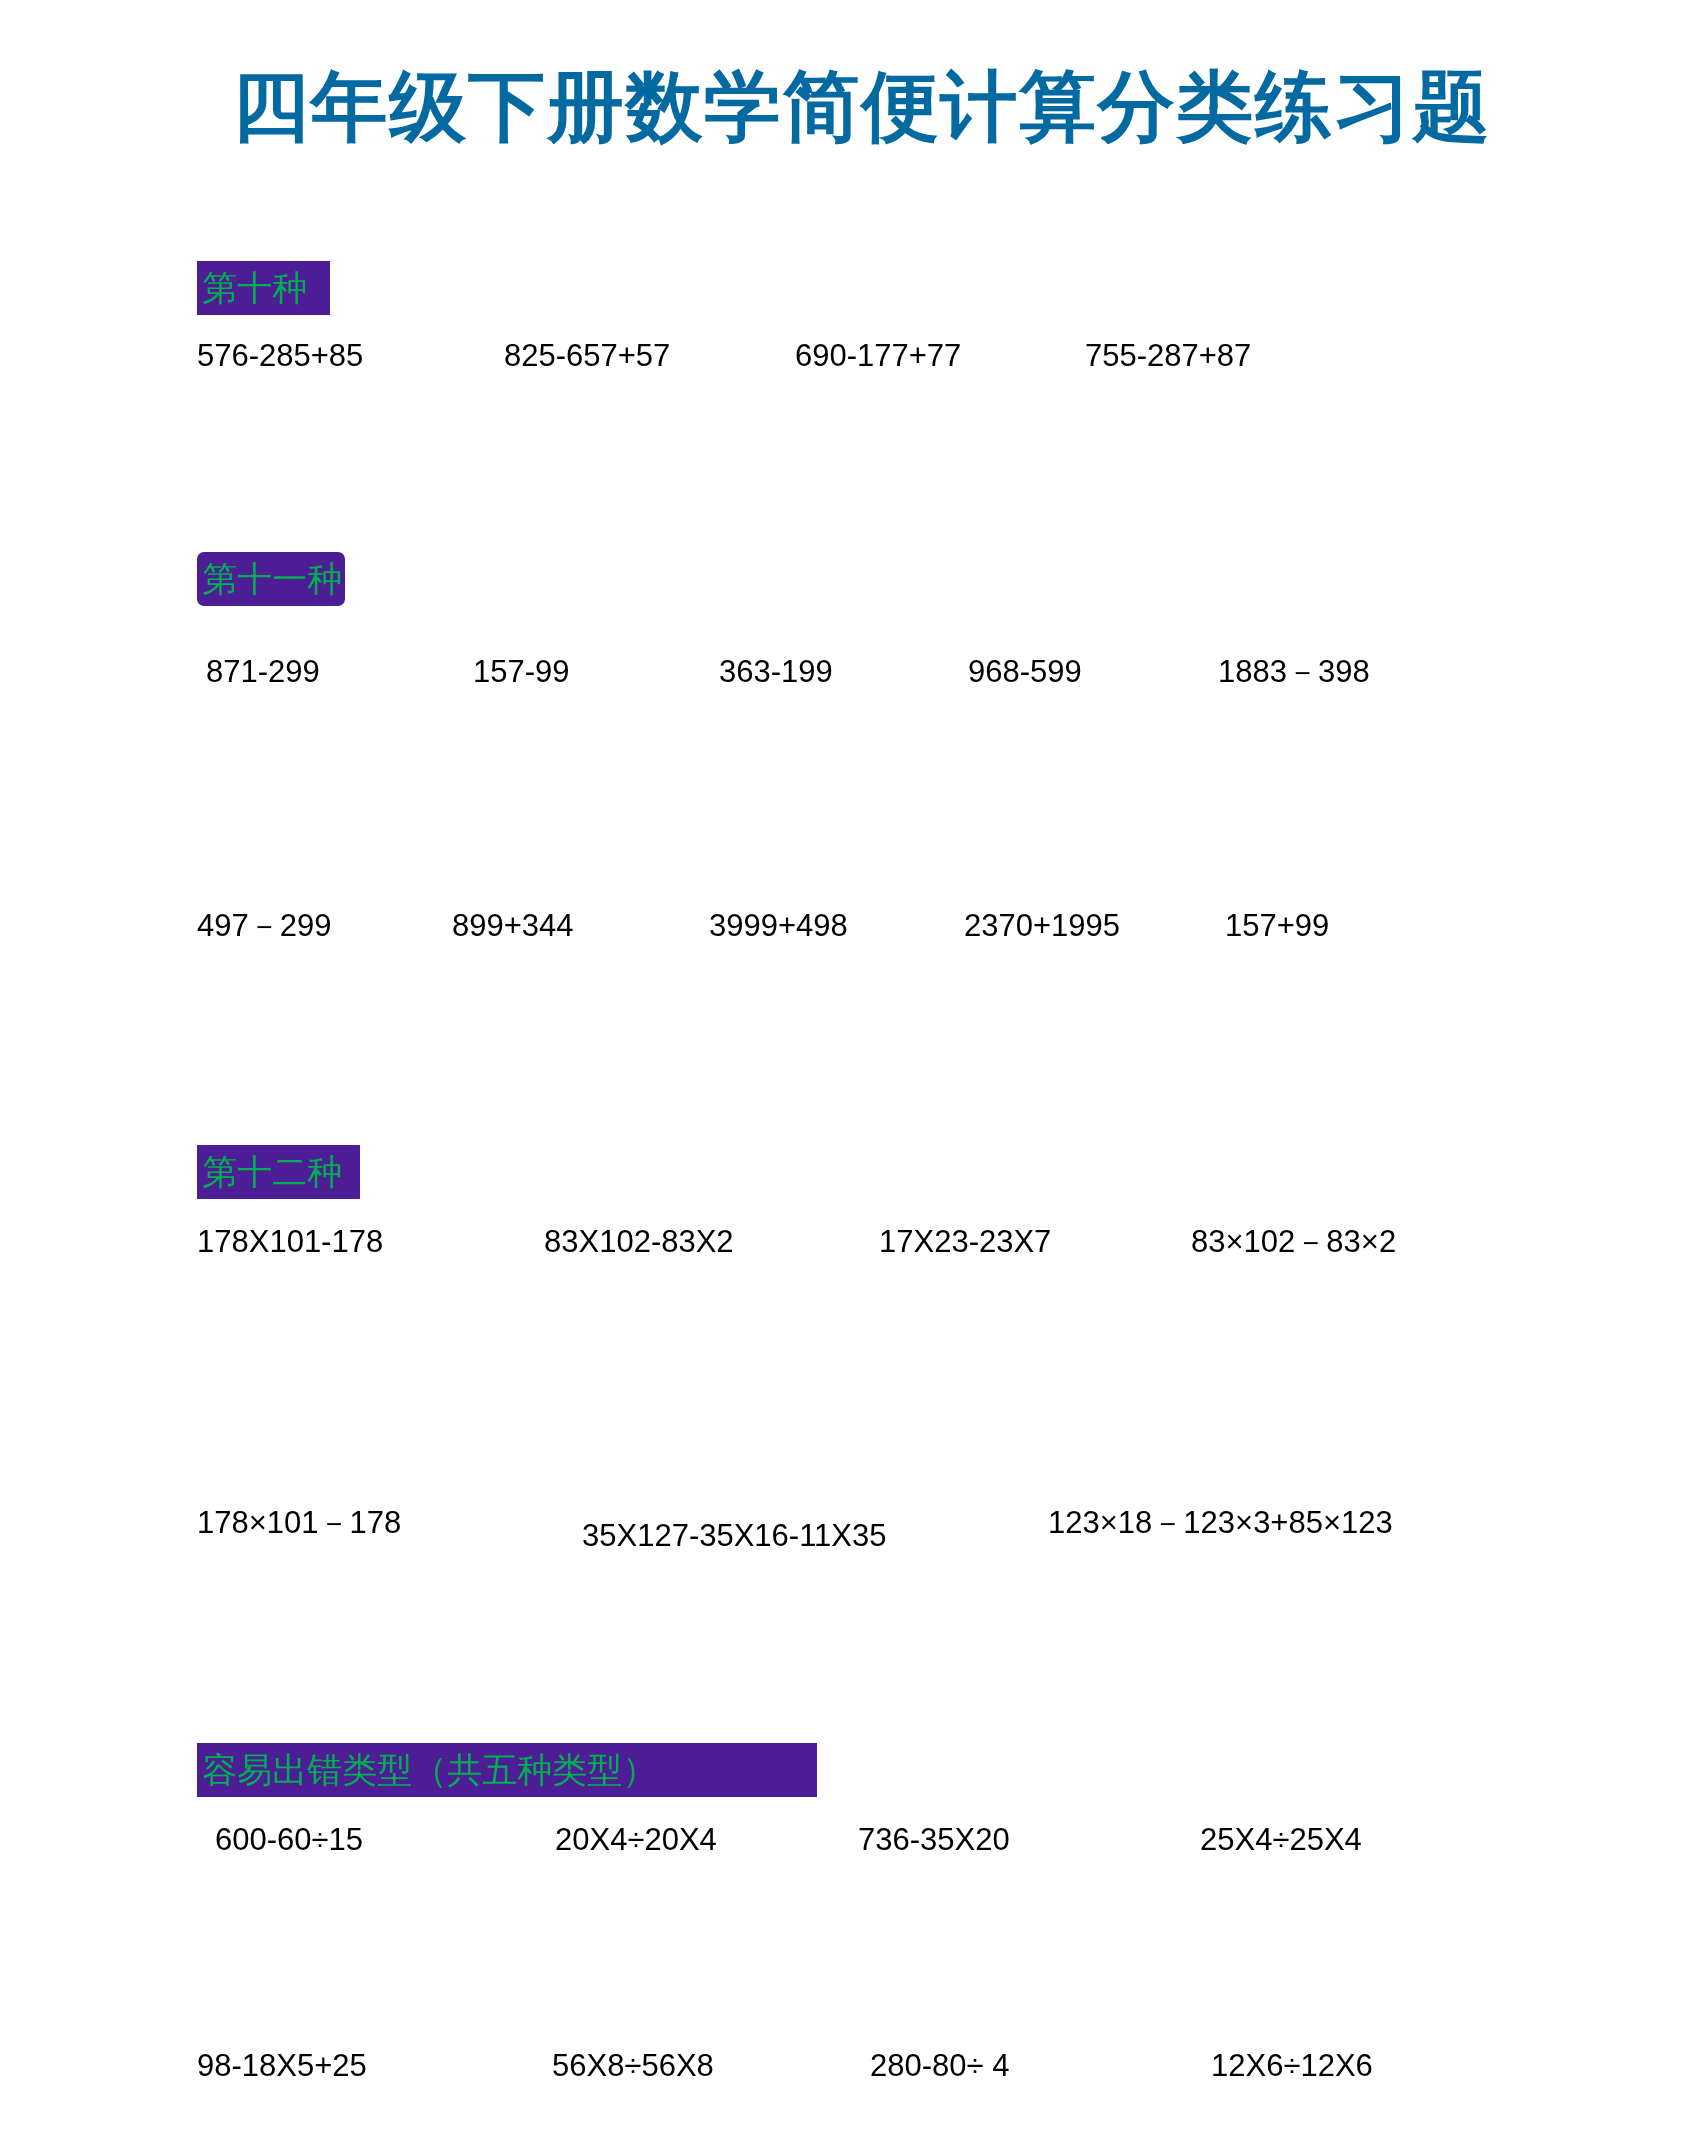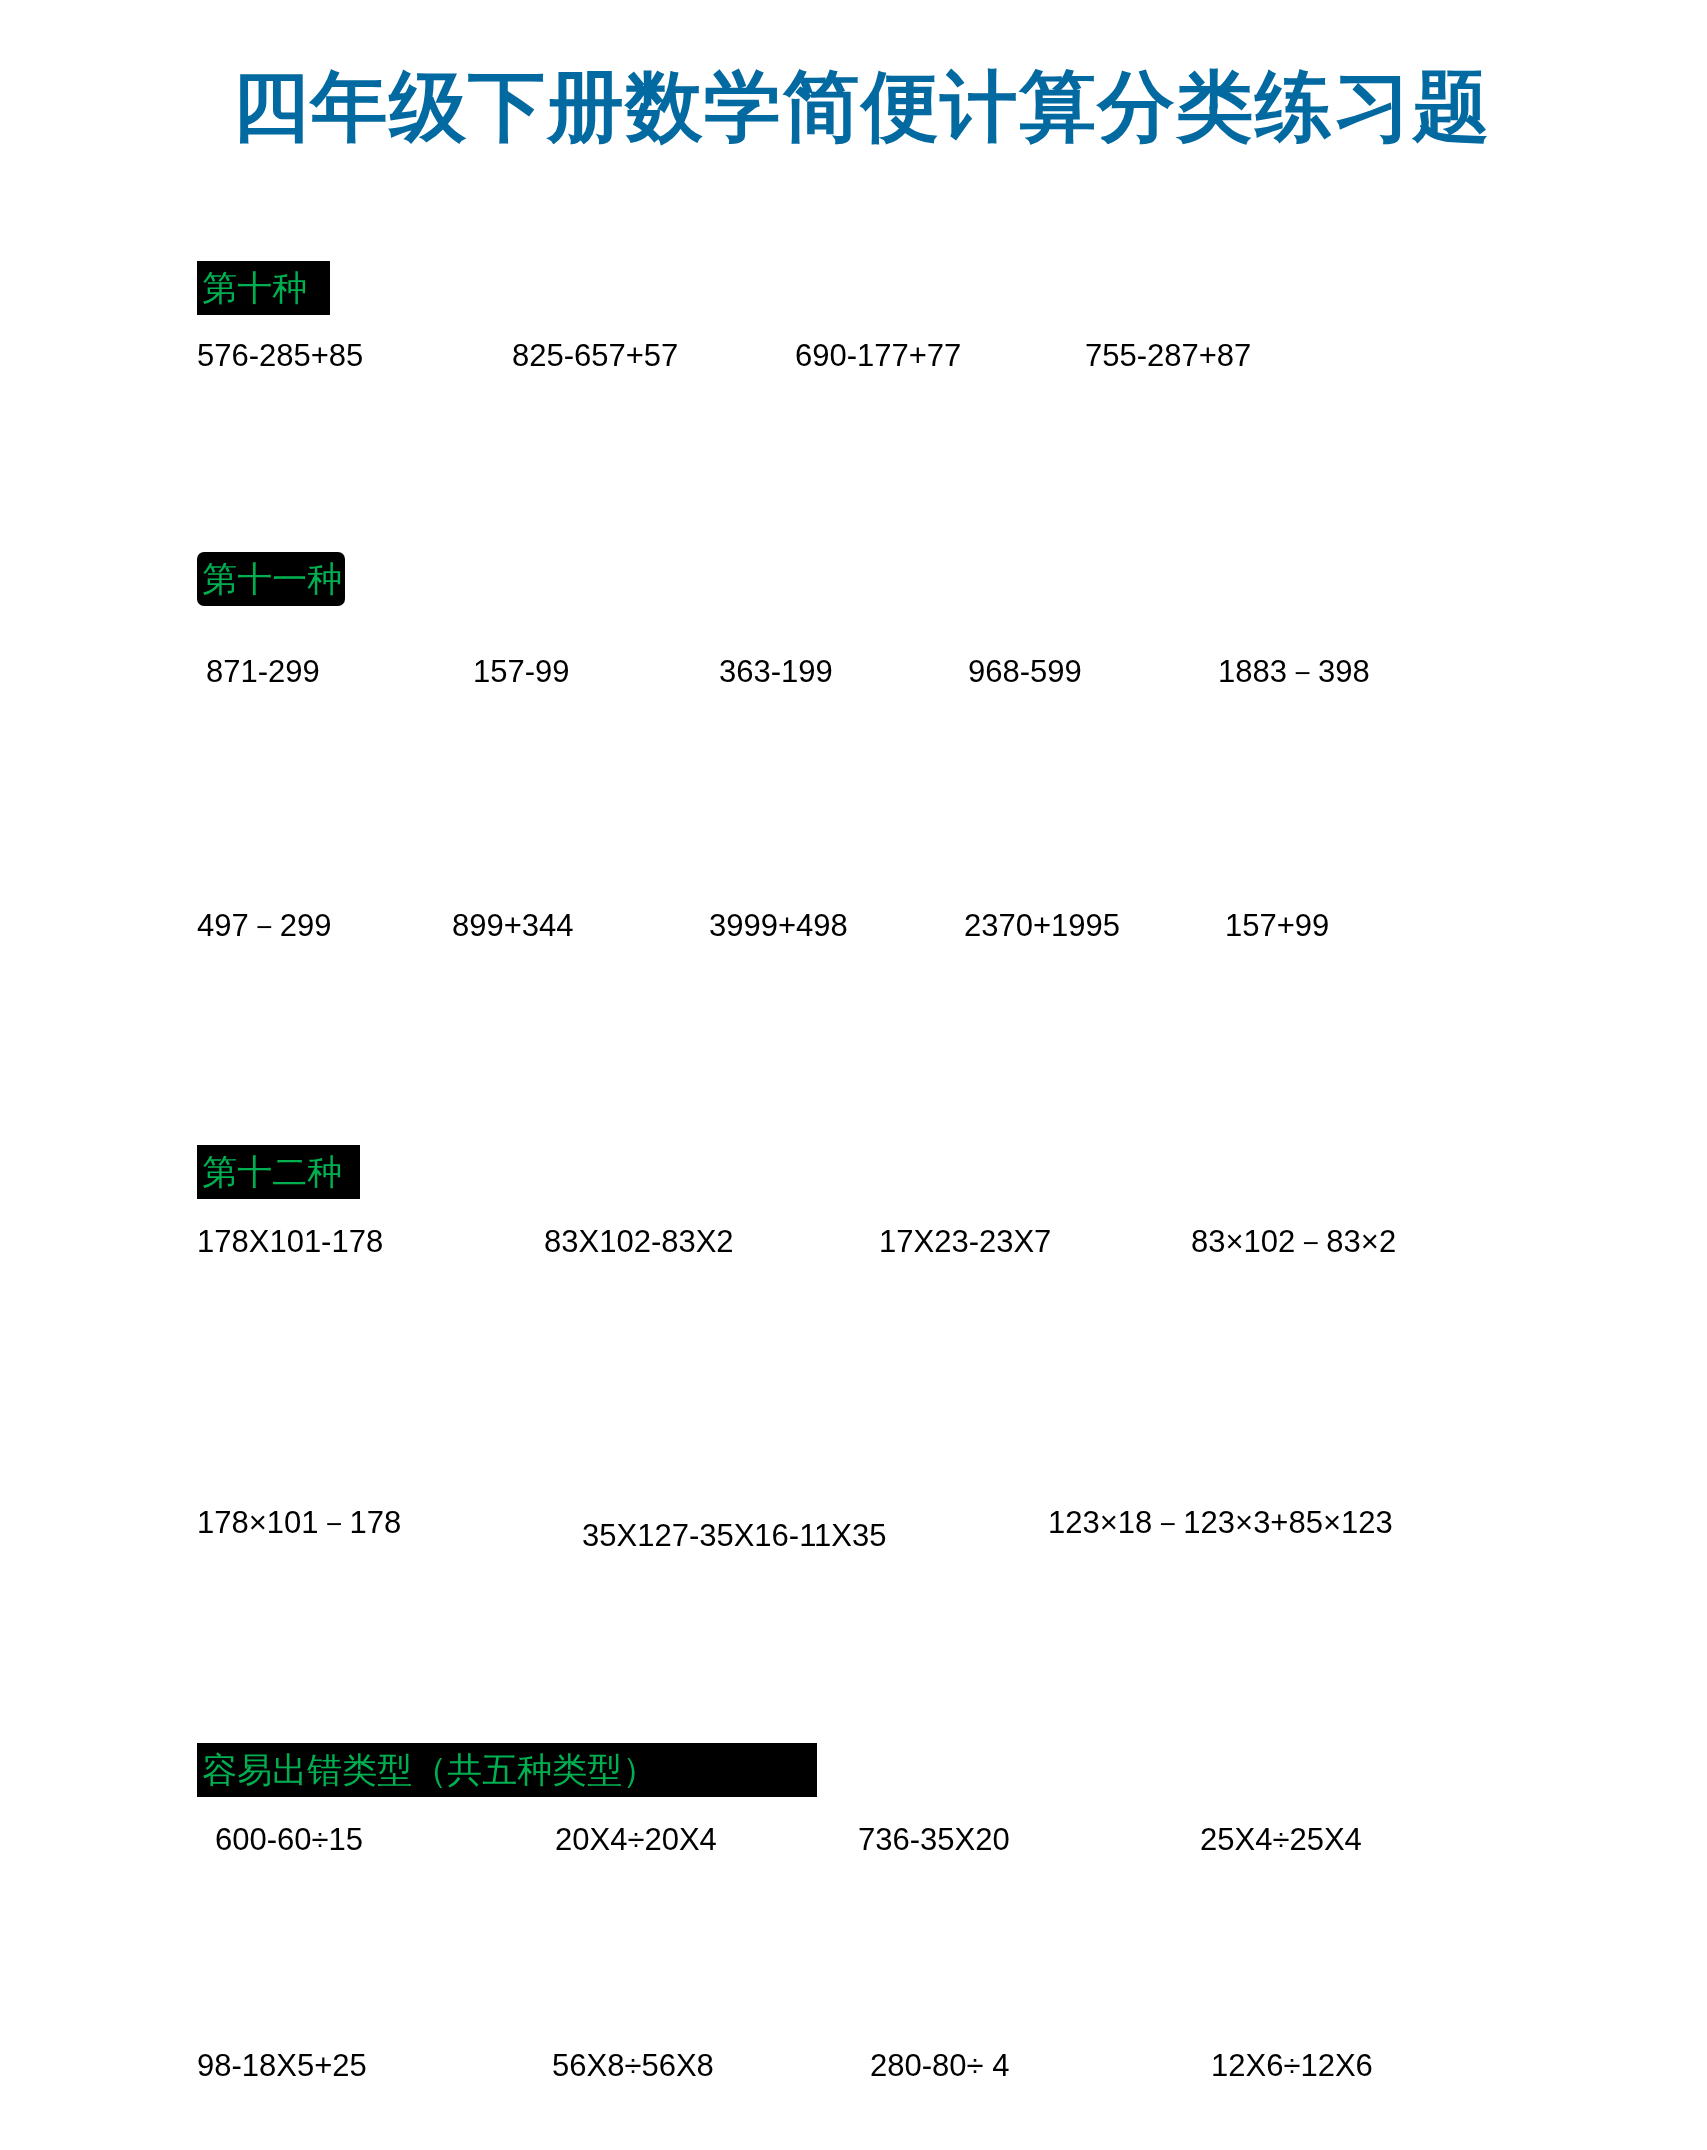--- a/index.html
+++ b/index.html
@@ -1,28 +1,28 @@
 <!DOCTYPE html>
 <html style="font-size:6.9px"><head>
 <meta charset="utf-8">
 <style>
   html, body { margin:0; padding:0; background:#ffffff; }
   body { width:1707px; height:2414px; position:relative; overflow:hidden; font-family:"Liberation Sans", "DejaVu Sans", sans-serif; }
   .title { position:absolute; left:8px; width:1707px; top:60px; text-align:center; color:#0369a1; font-size:77px; font-weight:bold; font-family:"DejaVu Serif", "Liberation Serif", serif; letter-spacing:1.7px; line-height:1.2; }
-  .sec-label { position:absolute; background:#000000; color:#00B050; font-size:35px; font-family:"DejaVu Serif", "Liberation Serif", serif; height:54px; line-height:54px; padding:0 5.2px; box-sizing:border-box; white-space:nowrap; }
+  .sec-label { position:absolute; background:#4c1d95; color:#00B050; font-size:35px; font-family:"DejaVu Serif", "Liberation Serif", serif; height:54px; line-height:54px; padding:0 5.2px; box-sizing:border-box; white-space:nowrap; }
   .expr { position:absolute; color:#000000; font-size:31px; font-family:"Liberation Sans", sans-serif; white-space:nowrap; line-height:1; }
 </style>
 </head>
 <body>
 
 <div class="title">四年级下册数学简便计算分类练习题</div>
 
 <div class="sec-label" style="left:197px; top:261px; width:133px;">第十种</div>
 <div class="expr" style="left:197px; top:340px;">576-285+85</div>
-<div class="expr" style="left:504px; top:340px;margin-left:8px;">825-657+57</div>
+<div class="expr" style="left:504px; top:340px;">825-657+57</div>
 <div class="expr" style="left:795px; top:340px;">690-177+77</div>
 <div class="expr" style="left:1085px; top:340px;">755-287+87</div>
 
 <div class="sec-label" style="left:197px; top:552px; width:148px;border-radius:7px;">第十一种</div>
 <div class="expr" style="left:206px; top:656px;">871-299</div>
 <div class="expr" style="left:473px; top:656px;">157-99</div>
 <div class="expr" style="left:719px; top:656px;">363-199</div>
 <div class="expr" style="left:968px; top:656px;">968-599</div>
 <div class="expr" style="left:1218px; top:656px;">1883－398</div>
 

